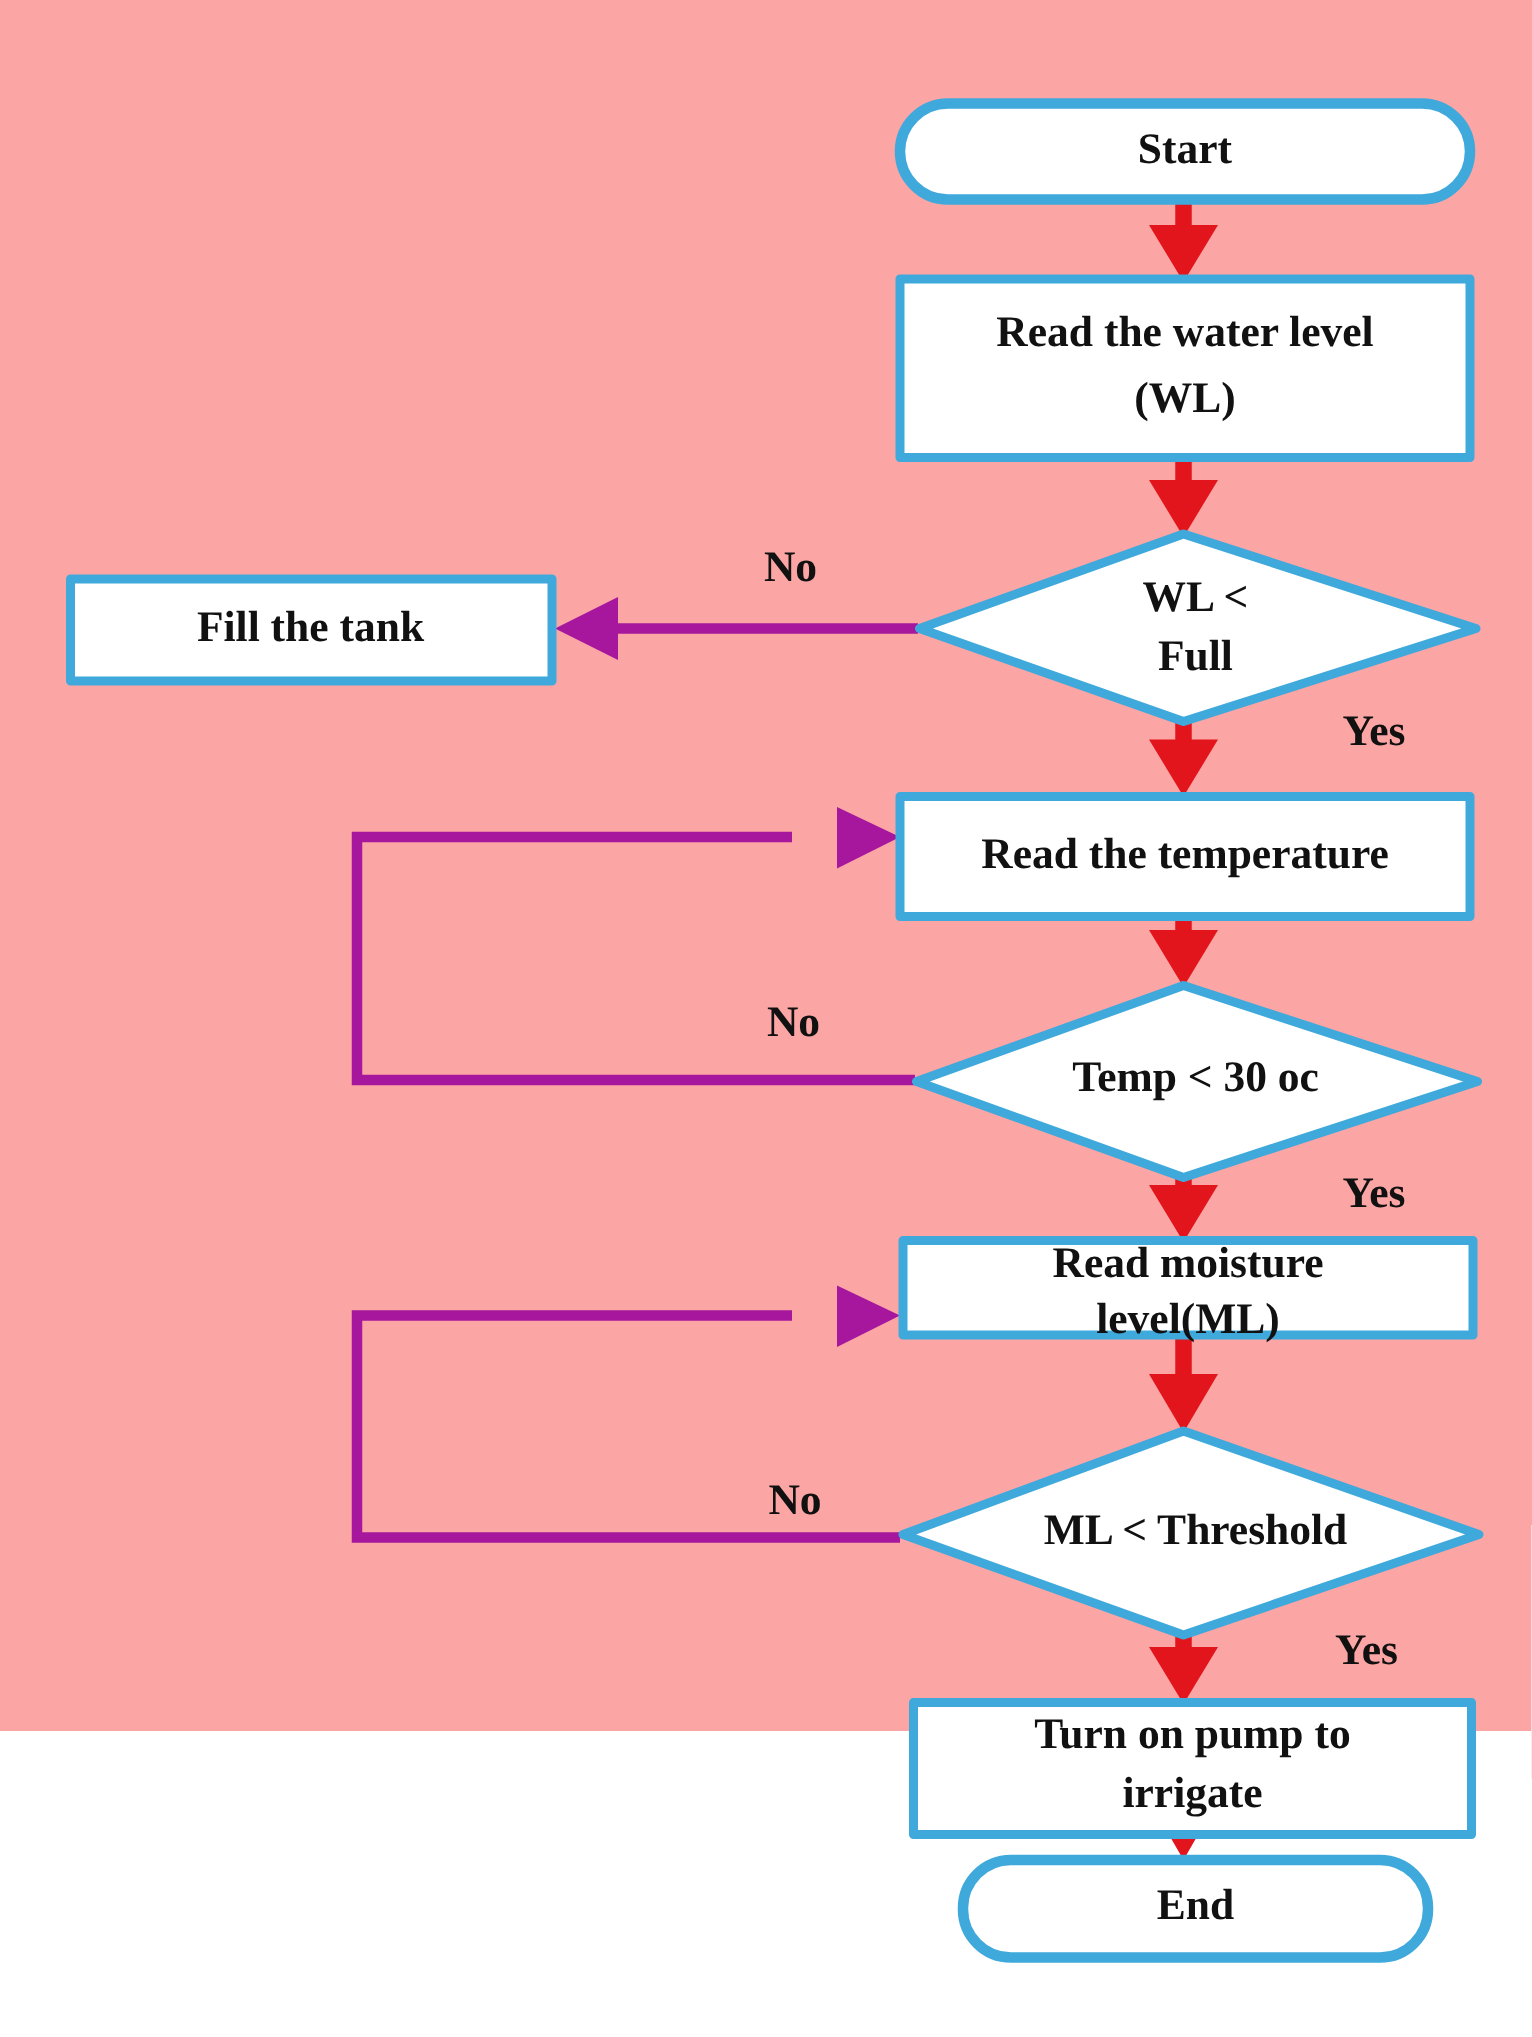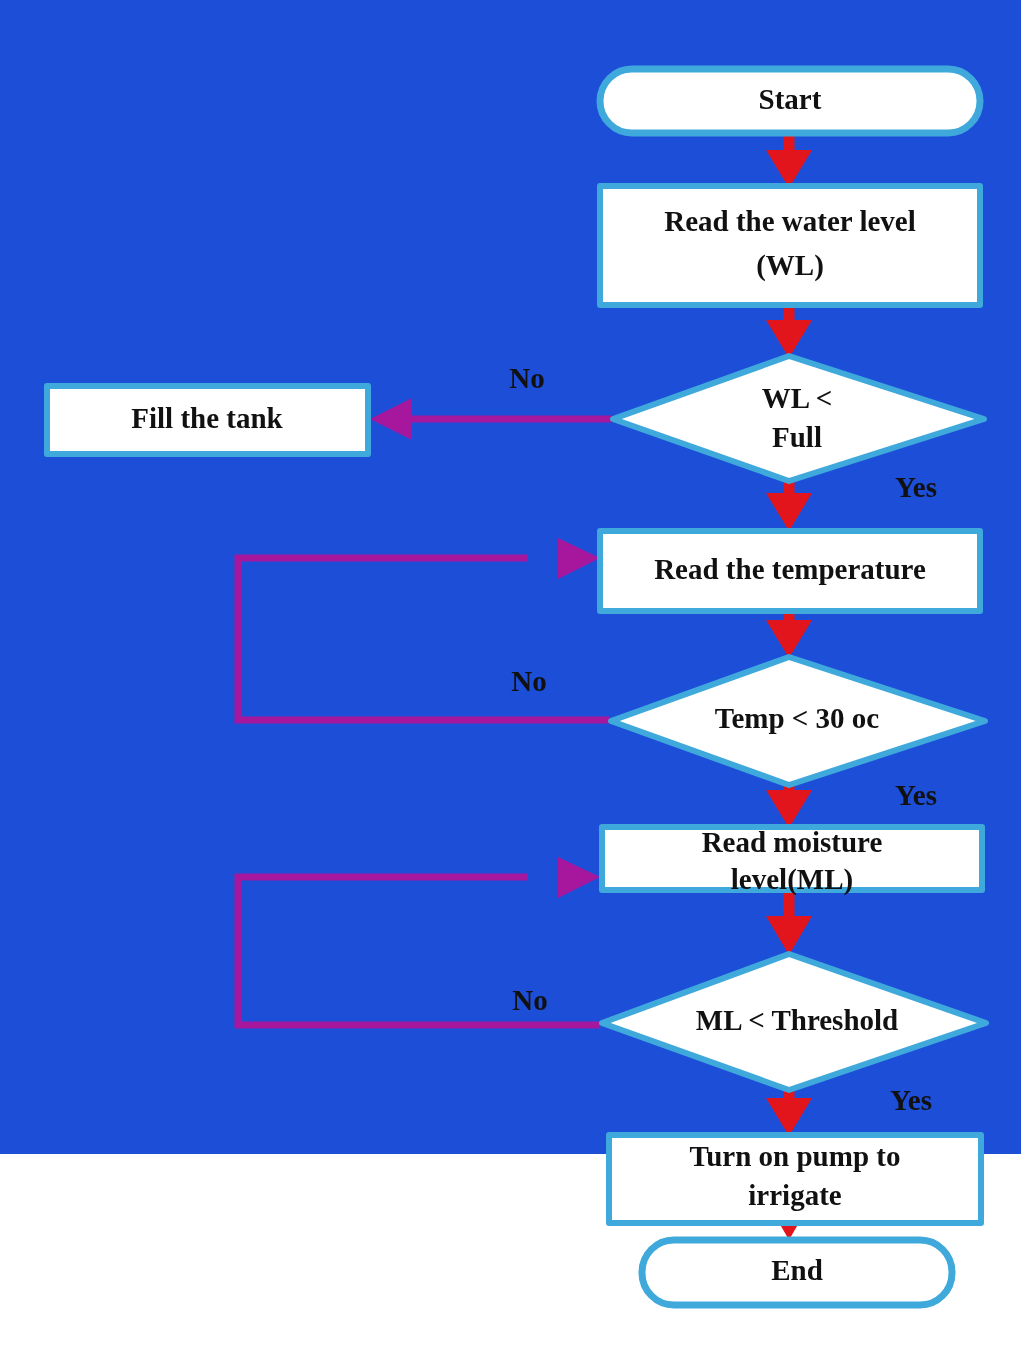--- a/index.html
+++ b/index.html
@@ -10,21 +10,21 @@
   body {
     width: 1021px;
     height: 1358px;
     font-family: "Liberation Serif", "DejaVu Serif", serif;
     overflow: hidden;
   }
   #flowchart-root {
     position: relative;
     width: 1021px;
     height: 1154px;
-    background: #1d4ed8;
+    background: #fca5a5;
   }
   svg.chart-canvas {
     position: absolute;
     top: 0;
     left: 0;
     width: 1021px;
     height: 1358px;
     display: block;
   }
   .node-shape {

